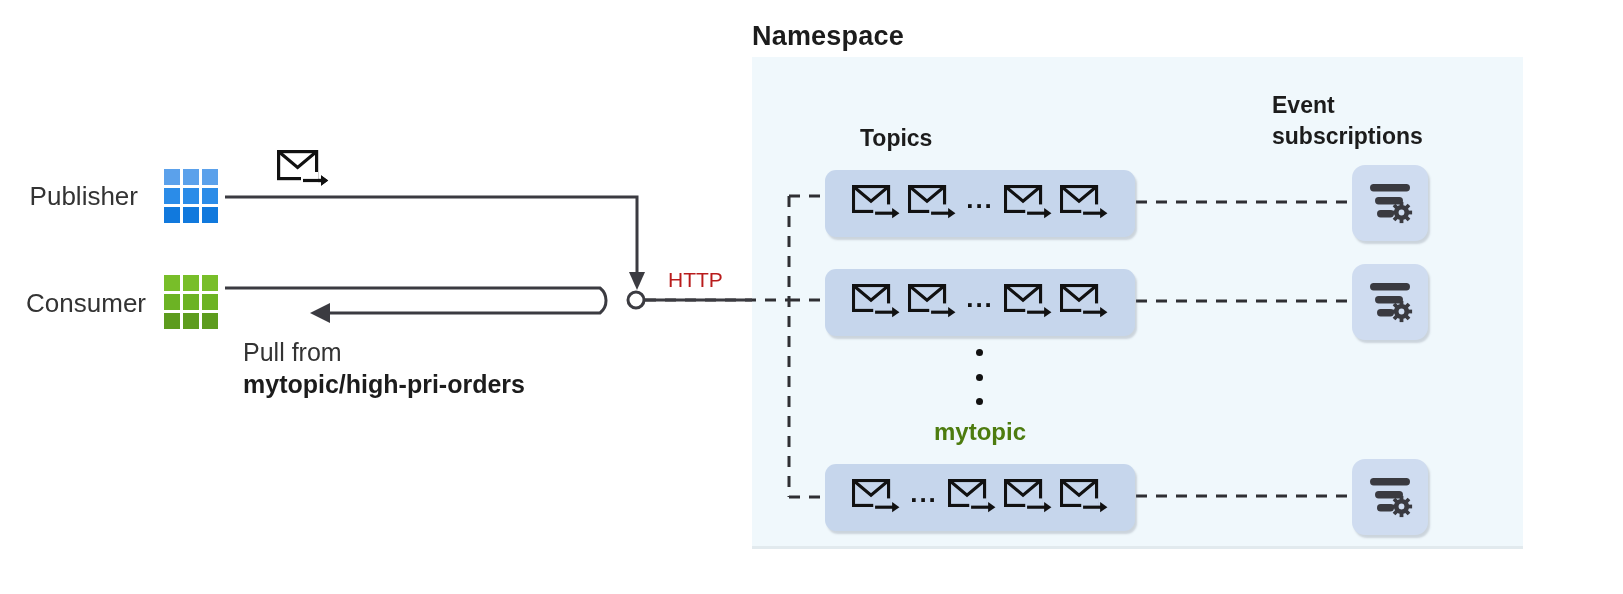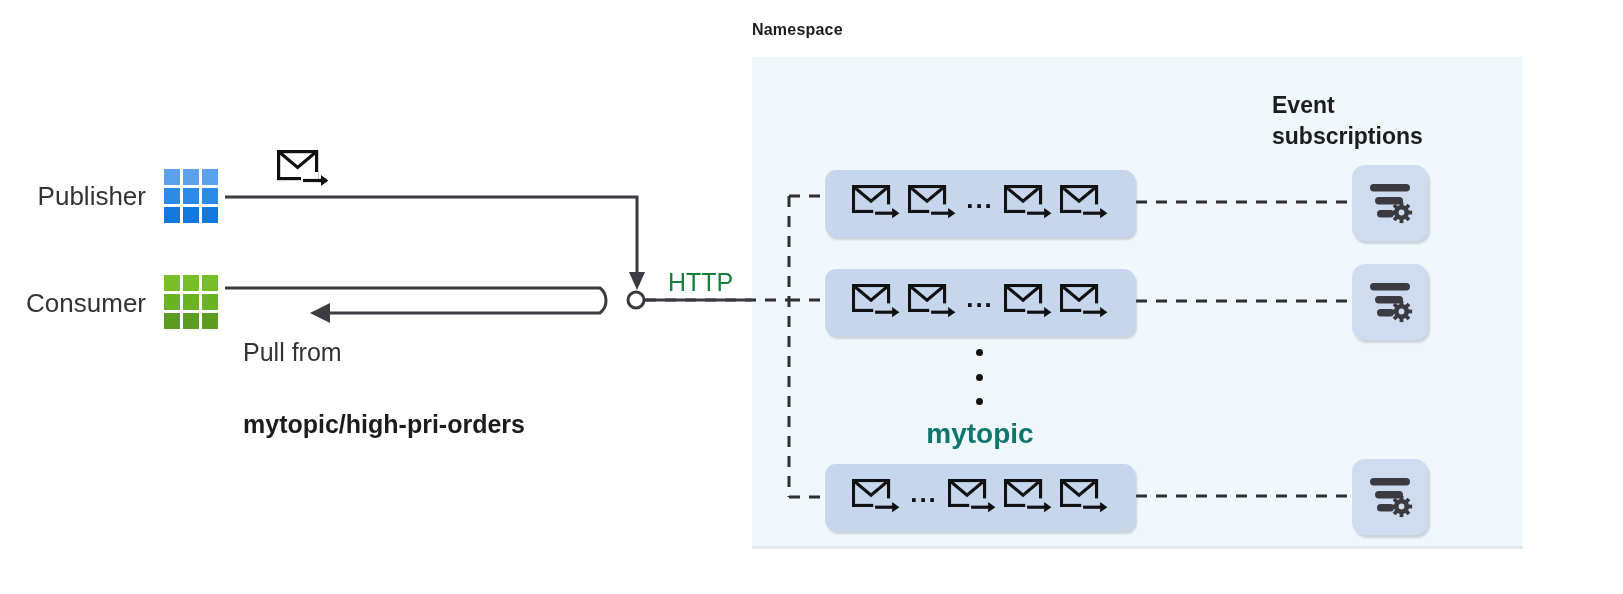--- a/index.html
+++ b/index.html
@@ -21,21 +21,21 @@
   .abs { position: absolute; }
 
   
   .role-label {
     font-size: 26px;
     font-weight: 400;
     color: #333333;
     white-space: nowrap;
     text-align: right;
   }
-  #publisher-label { left: 18px; top: 181px; width: 128px; }
+  #publisher-label { left: 10px; top: 181px; width: 128px; }
   #consumer-label  { left: 10px; top: 288px; width: 136px; }
 
   
   .grid-icon {
     display: grid;
     grid-template-columns: repeat(3, 16px);
     grid-template-rows: repeat(3, 16px);
     gap: 3px;
     width: 54px;
     height: 54px;
@@ -60,35 +60,35 @@
     white-space: nowrap;
     text-align: right;
   }
   .pull-line2 {
     font-size: 25px;
     font-weight: 700;
     color: #1c1c1c;
     white-space: nowrap;
   }
   #pull-from-line1 { left: 243px; top: 338px; }
-  #pull-from-line2 { left: 243px; top: 370px; margin-top: 40px; }
+  #pull-from-line2 { left: 243px; top: 370px; }
 
   #http-label {
     left: 668px;
     top: 268px;
-    font-size: 25px;
-    color: #15803d;
+    font-size: 21px;
+    color: #b91c1c;
     white-space: nowrap;
   }
 
   
   #namespace-title {
     left: 752px;
     top: 21px;
-    font-size: 16px;
+    font-size: 27px;
     font-weight: 700;
     color: #1c1c1c;
     letter-spacing: .2px;
     white-space: nowrap;
   }
   #namespace-panel {
     left: 752px;
     top: 57px;
     width: 771px;
     height: 492px;
@@ -103,23 +103,23 @@
     font-weight: 700;
     color: #1c1c1c;
     line-height: 1.34;
     white-space: pre-line;
   }
   #topics-header { left: 860px; top: 123px; width: 240px; }
   #eventsubs-header { left: 1272px; top: 90px; width: 236px; }
 
   
   .group-caption {
-    font-size: 28px;
+    font-size: 24px;
     font-weight: 700;
-    color: #0f766e;
+    color: #4d7c0f;
     text-align: center;
     white-space: nowrap;
   }
   #mytopic-caption { left: 860px; top: 418px; width: 240px; }
   #highpri-caption { left: 1252px; top: 418px; width: 276px; }
 
   
   .topic-box {
     width: 310px;
     height: 67px;
@@ -254,20 +254,21 @@
       <line x1="789" y1="300" x2="827" y2="300"></line>
 
       <line x1="789" y1="497" x2="827" y2="497"></line>
 
       <line x1="1136" y1="202" x2="1352" y2="202"></line>
       <line x1="1136" y1="301" x2="1352" y2="301"></line>
       <line x1="1136" y1="496" x2="1352" y2="496"></line>
     </g>
   </svg>
 
+  <div class="abs col-header" id="topics-header">Topics</div>
   <div class="abs col-header" id="eventsubs-header">Event
 subscriptions</div>
 
   <div class="abs topic-box" id="topic-box-1">
     <span class="env">
       <svg width="48" height="37" viewBox="0 0 52 40">
           <rect x="1.6" y="1.6" width="38" height="27" fill="none" stroke="#111" stroke-width="3.4"></rect>
           <polyline points="1.6,1.6 20.6,17.5 39.6,1.6" fill="none" stroke="#111" stroke-width="3.4"></polyline>
           <rect x="23" y="21" width="19" height="18" fill="#c6d6ec"></rect>
           <line x1="25" y1="30.5" x2="47" y2="30.5" stroke="#111" stroke-width="3.4"></line>

